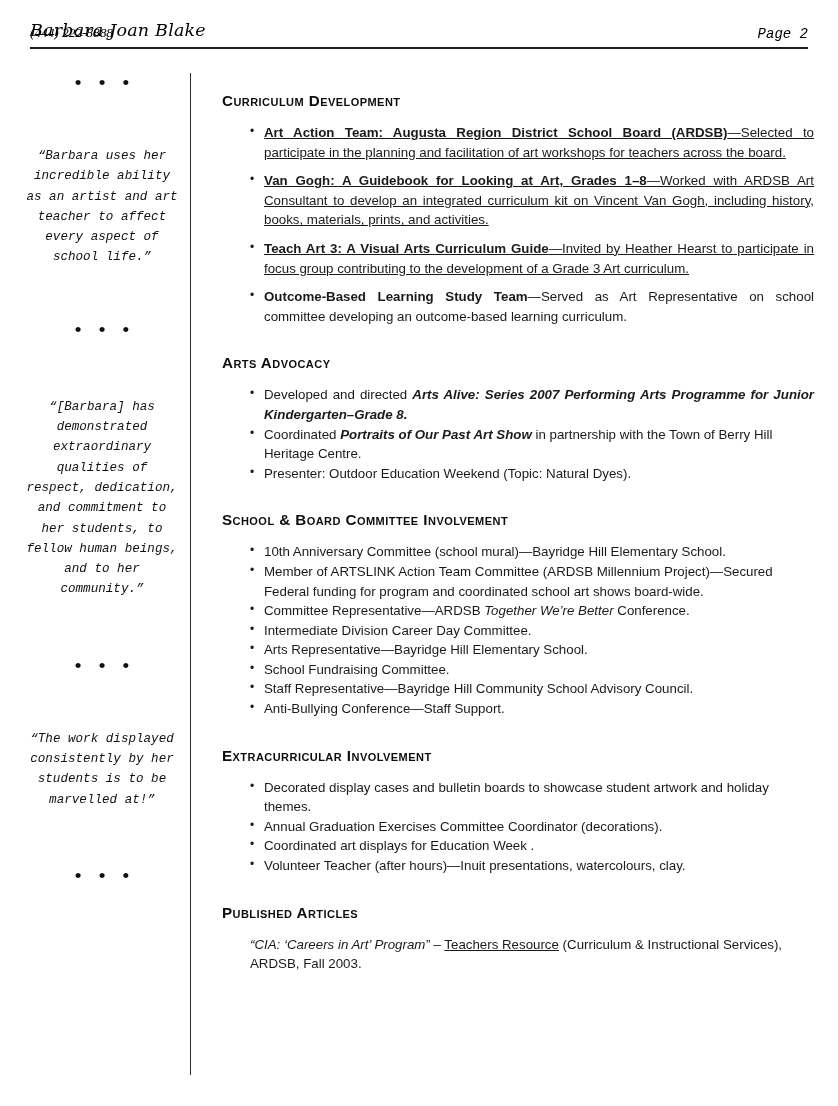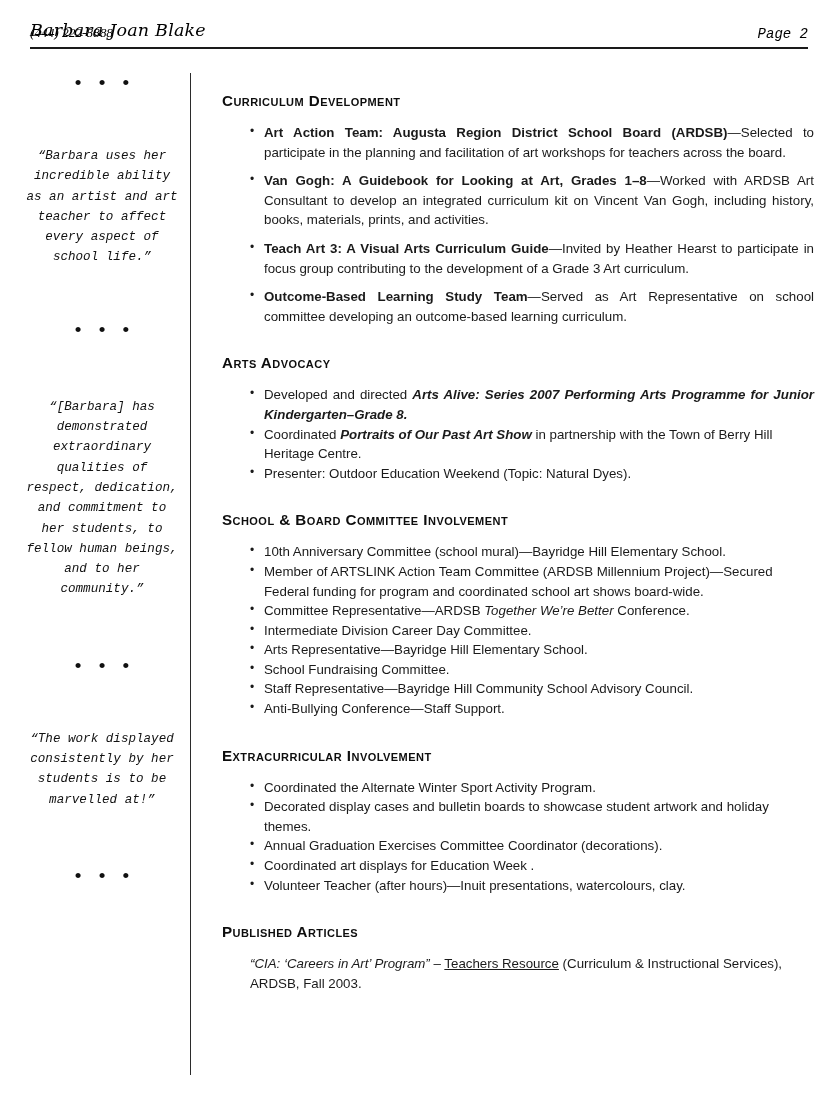--- a/index.html
+++ b/index.html
@@ -143,21 +143,21 @@
 
   .plain-para {
     padding-left: 28px;
     font-size: 13.3px;
     line-height: 19.6px;
     color: #1a1a1a;
   }
 
   
   .gap-head-list { height: 14px; }
-  .gap-item { margin-bottom: 9px; }
+  .gap-item { margin-bottom: 9px; text-decoration: underline; }
   .gap-section { height: 28px; }
 </style>
 </head>
 <body>
 
 <div class="page-header">
   <div class="hdr-name">Barbara Joan Blake</div>
   <div class="hdr-phone">(444) 222-8888</div>
   <div class="hdr-page">Page 2</div>
 </div>
@@ -230,21 +230,20 @@
       <li><span>Anti-Bullying Conference—Staff Support.</span><span class="i"></span><span></span></li>
     </ul>
   </div>
 
   <div class="gap-section"></div>
 
   <div class="section">
     <div class="sec-head">Extracurricular Involvement</div>
     <div class="gap-head-list"></div>
     <ul class="bullets">
-      <li>Coordinated the Alternate Winter Sport Activity Program.</li>
       <li>Decorated display cases and bulletin boards to showcase student artwork and holiday themes.</li>
       <li>Annual Graduation Exercises Committee Coordinator (decorations).</li>
       <li>Coordinated art displays for Education Week .</li>
       <li>Volunteer Teacher (after hours)—Inuit presentations, watercolours, clay.</li>
     </ul>
   </div>
 
   <div class="gap-section"></div>
 
   <div class="section">

